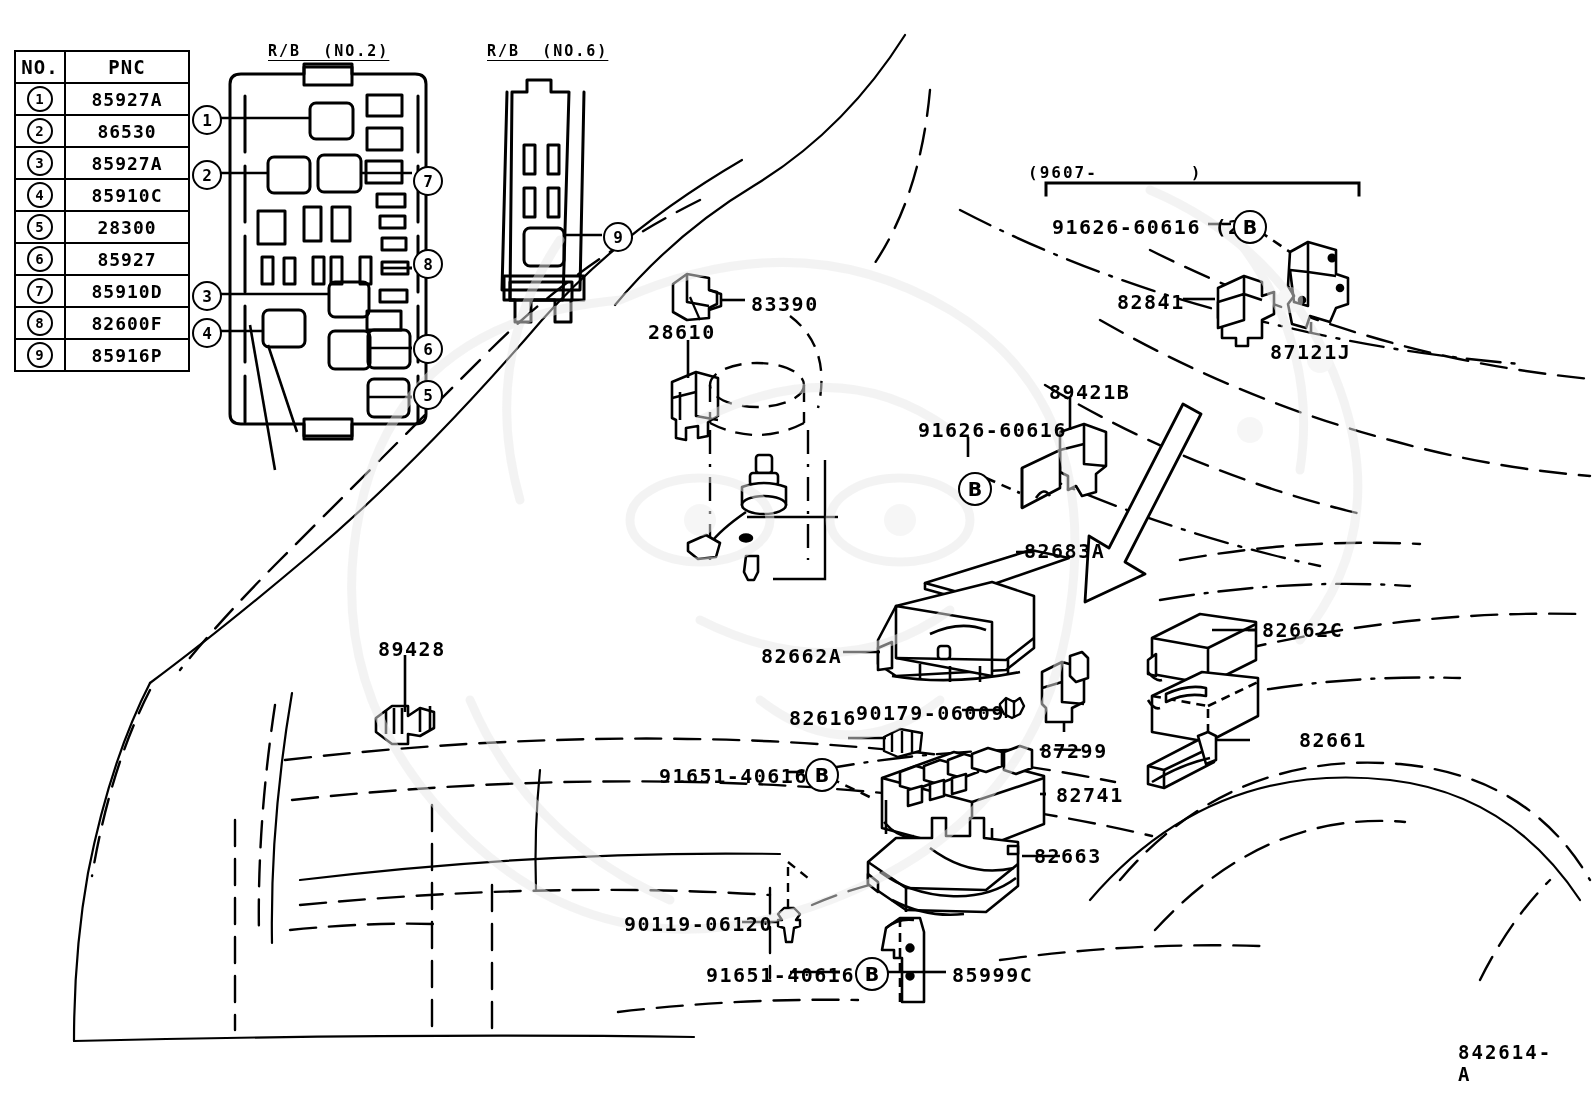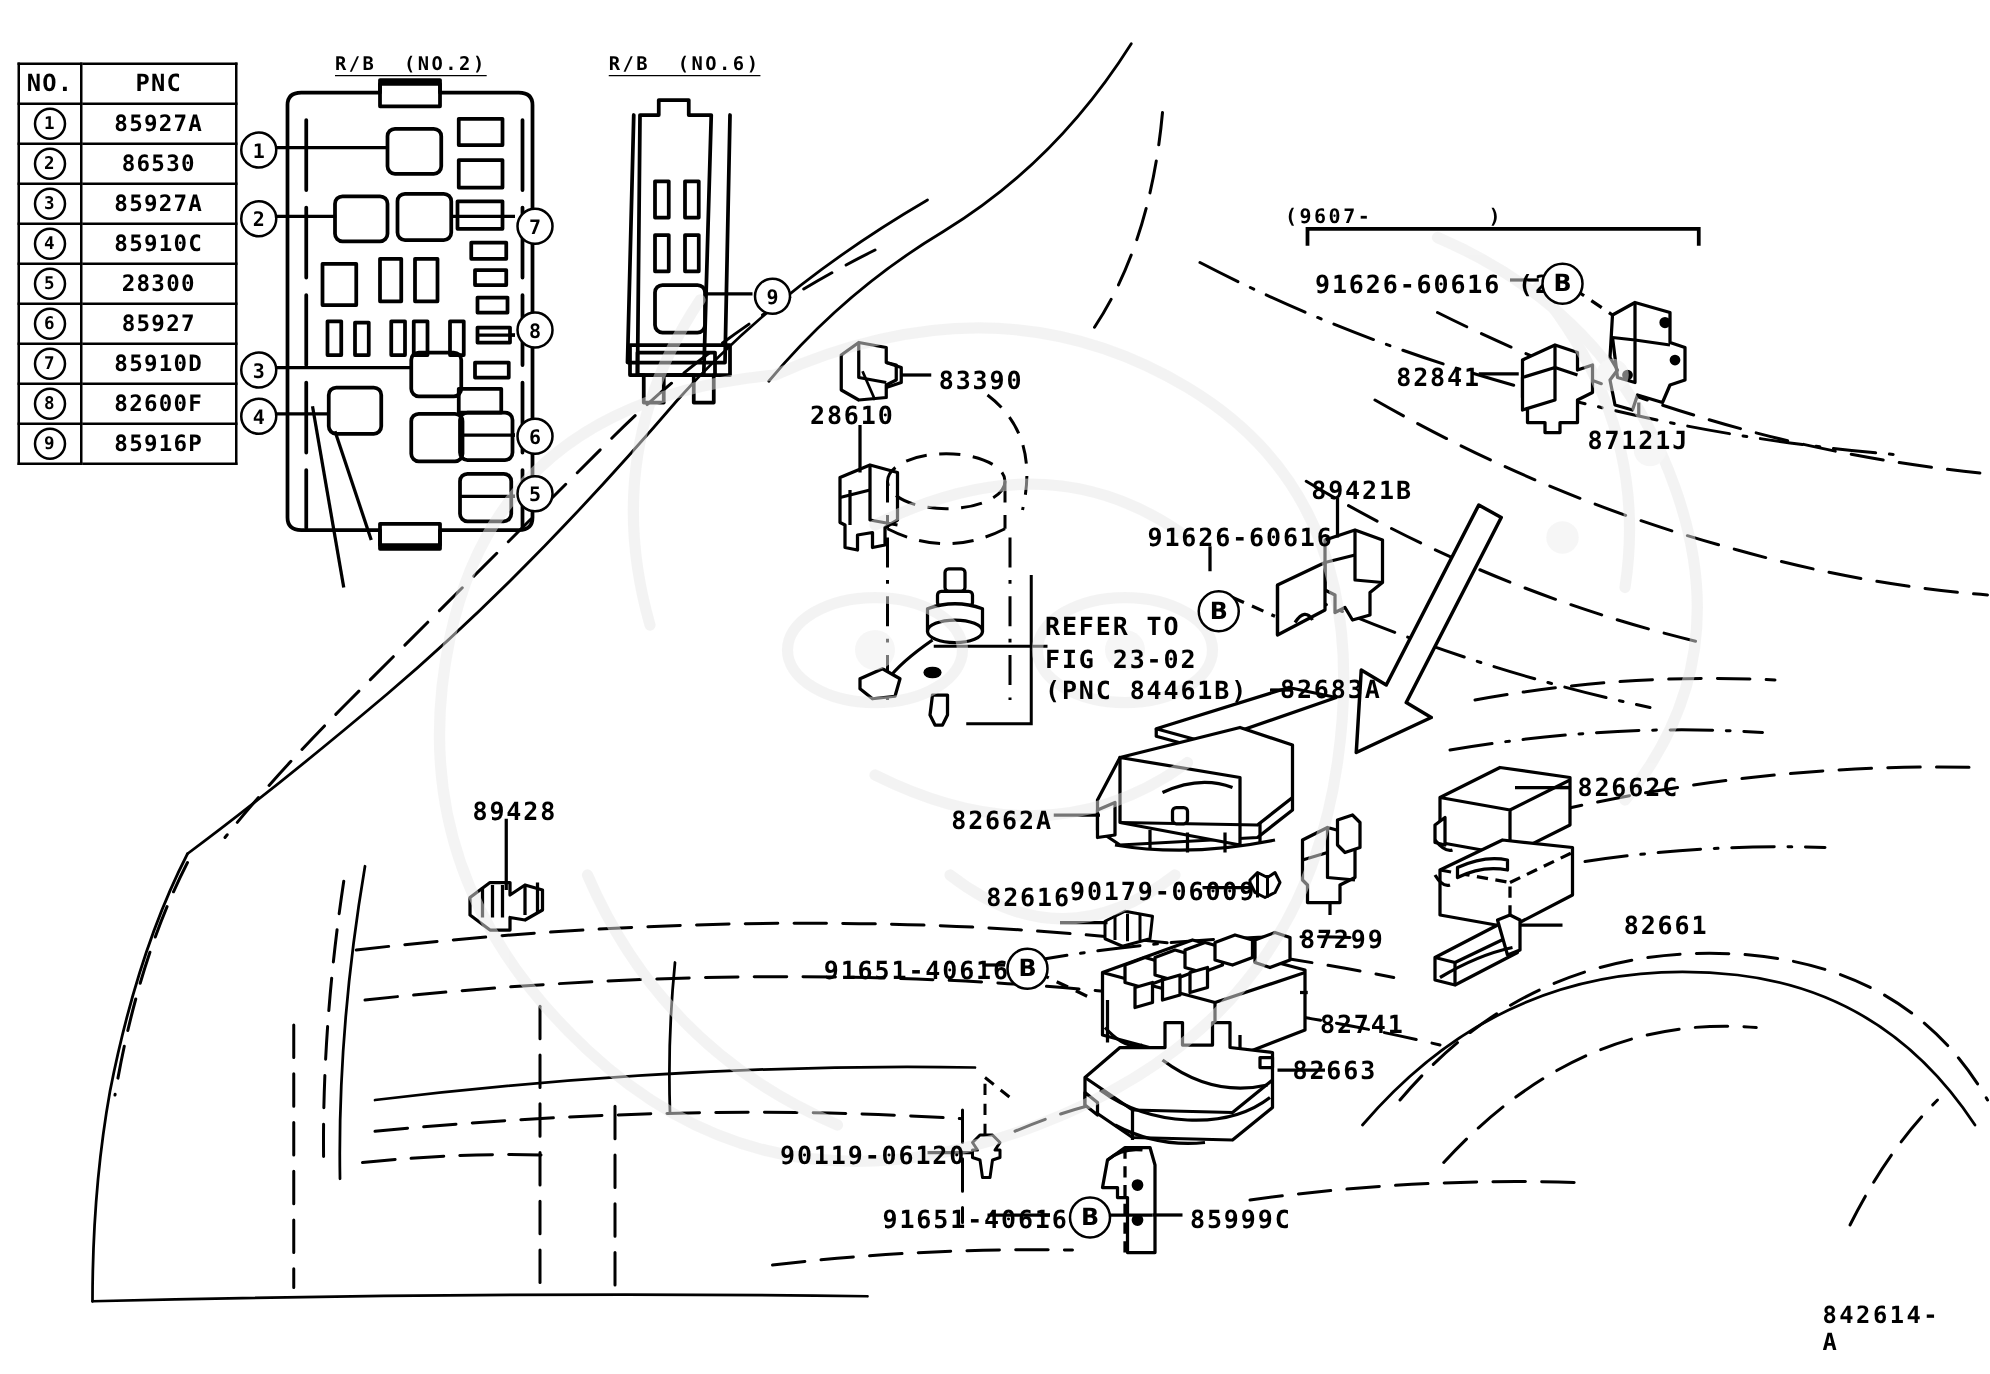--- a/index.html
+++ b/index.html
@@ -458,21 +458,20 @@
           <td class="c-pnc">85916P</td>
         </tr>
       </tbody>
   </table>
 
   <div class="hdr" style="left:268px;top:42px;">R/B  (NO.2)</div>
   <div class="hdr" style="left:487px;top:42px;">R/B  (NO.6)</div>
 
   <div class="rng" style="left:1028px;top:163px;">(9607-        )</div>
 
-  <div class="lbl" style="left:836px;top:489px;"><span>REFER TO</span><br><span>FIG 23-02</span><br><span>(PNC 84461B)</span></div>
 
   <div class="figno" style="left:1458px;top:1041px;">842614-A</div>
 
   <div id="dyn">
       <div class="callout" style="left: 192px; top: 105px;">1</div>
       <div class="callout" style="left: 192px; top: 160px;">2</div>
       <div class="callout" style="left: 192px; top: 281px;">3</div>
       <div class="callout" style="left: 192px; top: 318px;">4</div>
       <div class="callout" style="left: 413px; top: 380px;">5</div>
       <div class="callout" style="left: 413px; top: 334px;">6</div>
@@ -487,21 +486,21 @@
       <div class="lbl" style="left: 918px; top: 418px;">91626-60616</div>
       <div class="lbl" style="left: 1049px; top: 380px;">89421B</div>
       <div class="lbl" style="left: 1024px; top: 539px;">82683A</div>
       <div class="lbl" style="left: 761px; top: 644px;">82662A</div>
       <div class="lbl" style="left: 1262px; top: 618px;">82662C</div>
       <div class="lbl" style="left: 856px; top: 701px;">90179-06009</div>
       <div class="lbl" style="left: 1040px; top: 739px;">87299</div>
       <div class="lbl" style="left: 1257px; top: 728px; margin-left: 42px;">82661</div>
       <div class="lbl" style="left: 789px; top: 706px;">82616</div>
       <div class="lbl" style="left: 659px; top: 764px;">91651-40616</div>
-      <div class="lbl" style="left: 1056px; top: 783px; margin-top: 24px;">82741</div>
+      <div class="lbl" style="left: 1056px; top: 783px;">82741</div>
       <div class="lbl" style="left: 1034px; top: 844px;">82663</div>
       <div class="lbl" style="left: 378px; top: 637px; text-align: center;">89428</div>
       <div class="lbl" style="left: 624px; top: 912px;">90119-06120</div>
       <div class="lbl" style="left: 706px; top: 963px;">91651-40616</div>
       <div class="lbl" style="left: 952px; top: 963px;">85999C</div>
       <div class="bcirc" style="left: 1233px; top: 210px;">B</div>
       <div class="bcirc" style="left: 958px; top: 472px;">B</div>
       <div class="bcirc" style="left: 805px; top: 758px;">B</div>
       <div class="bcirc" style="left: 855px; top: 957px;">B</div>
     </div>

